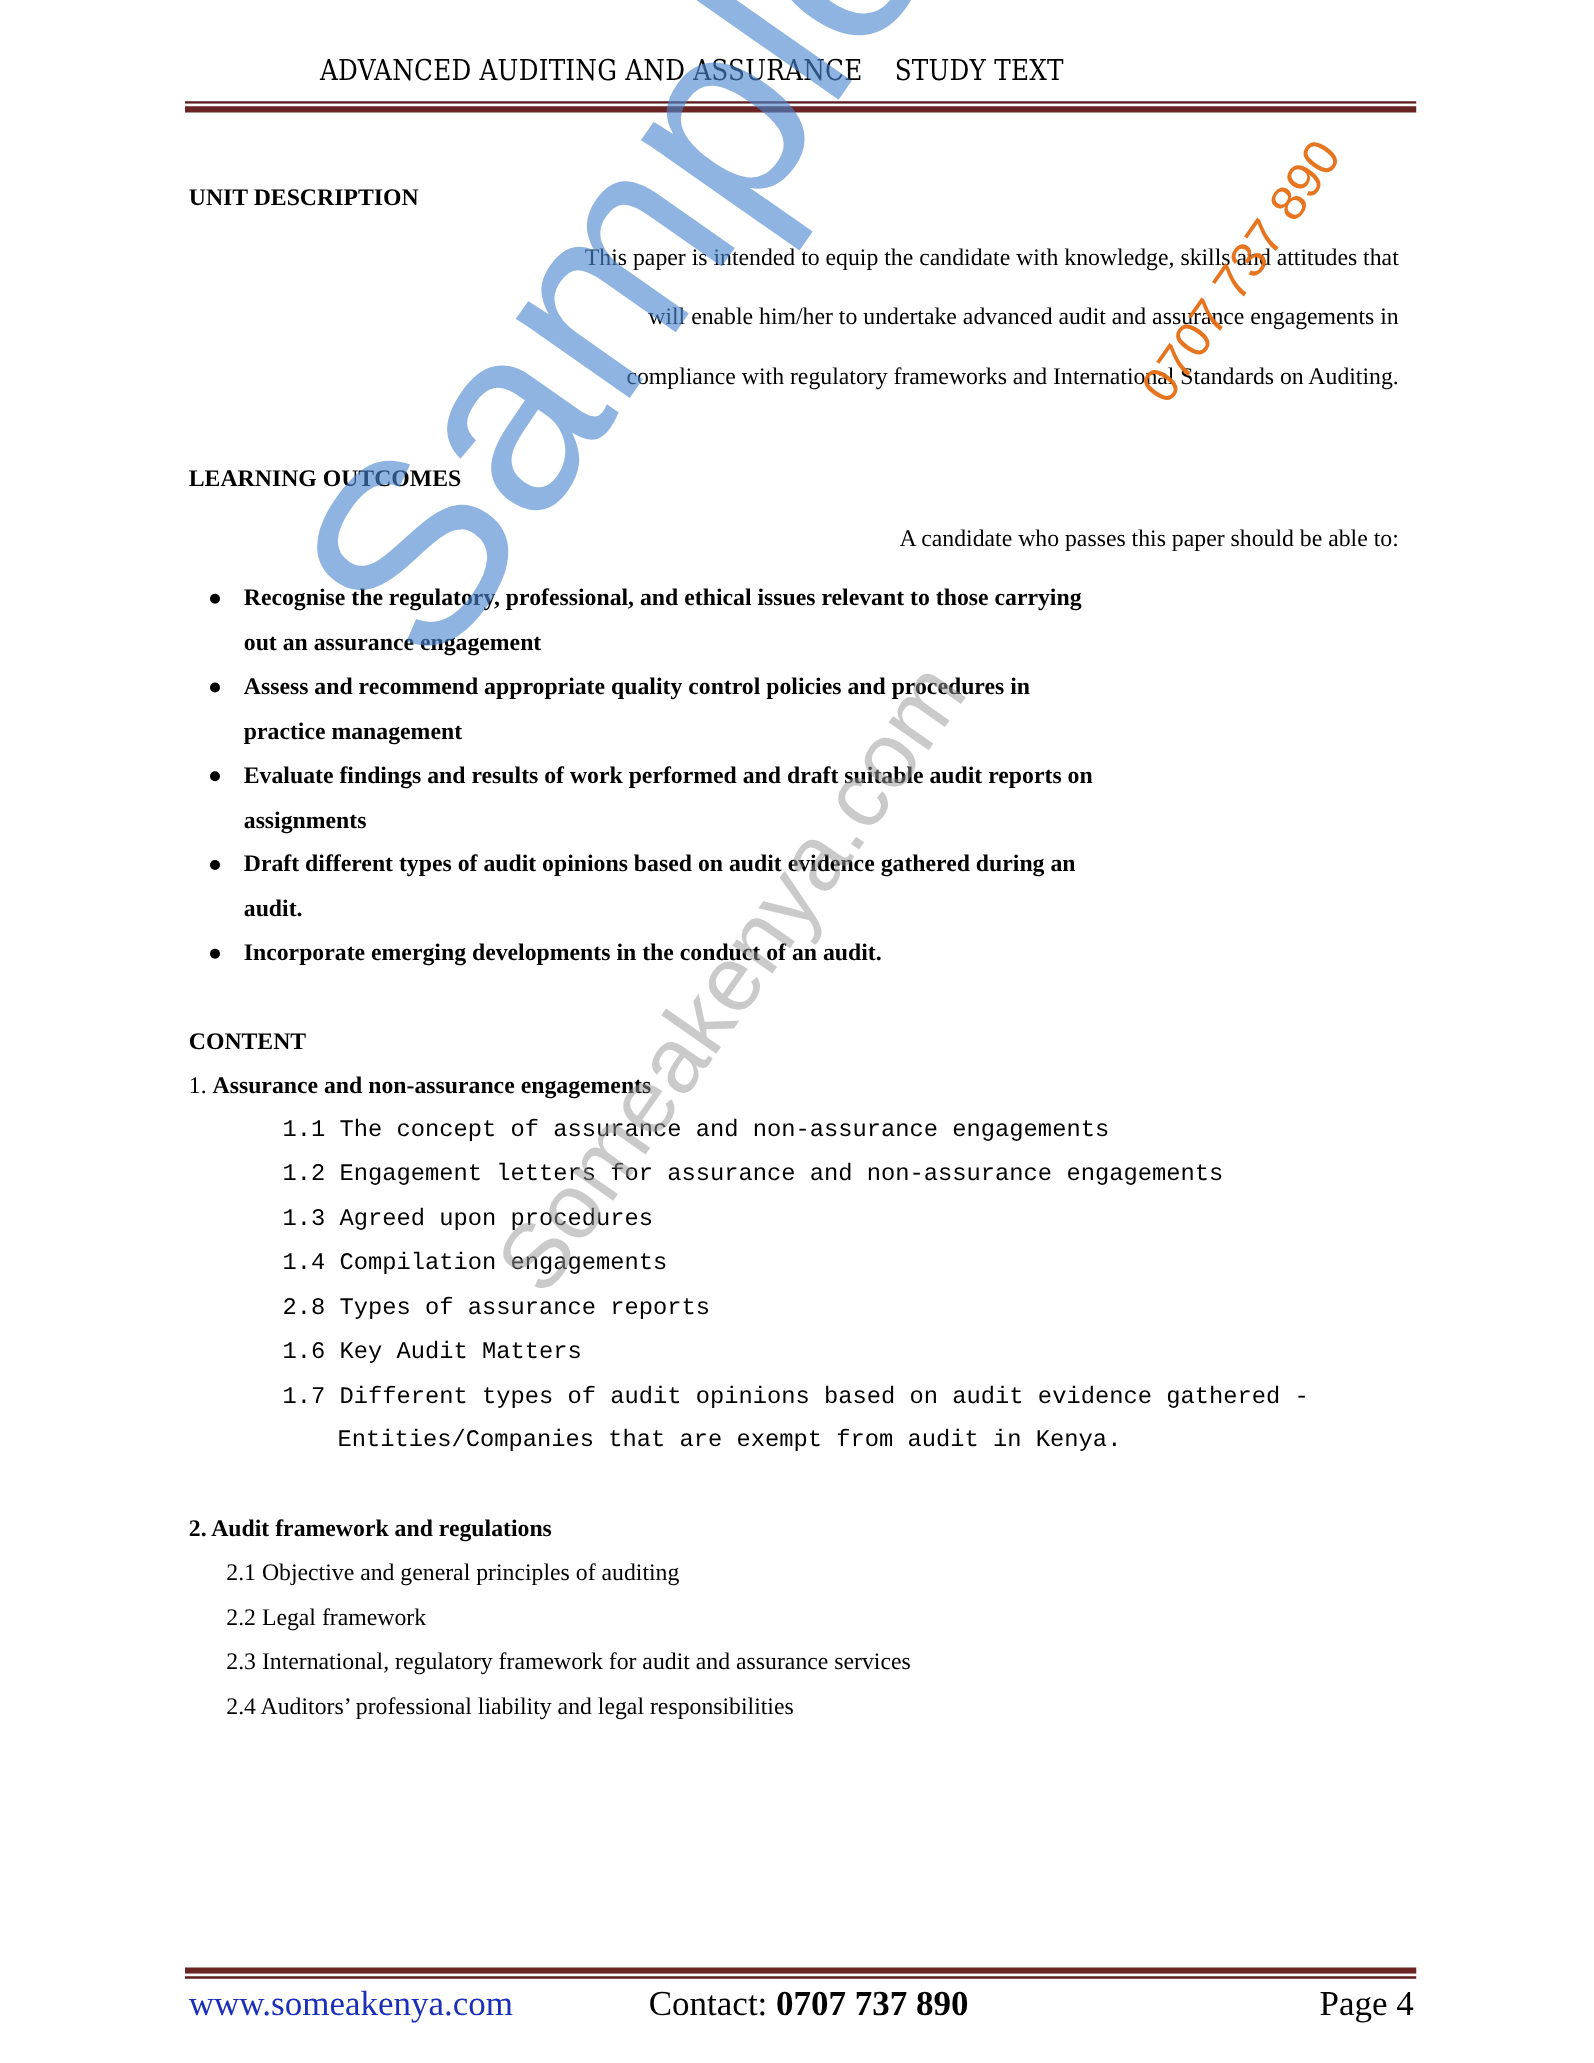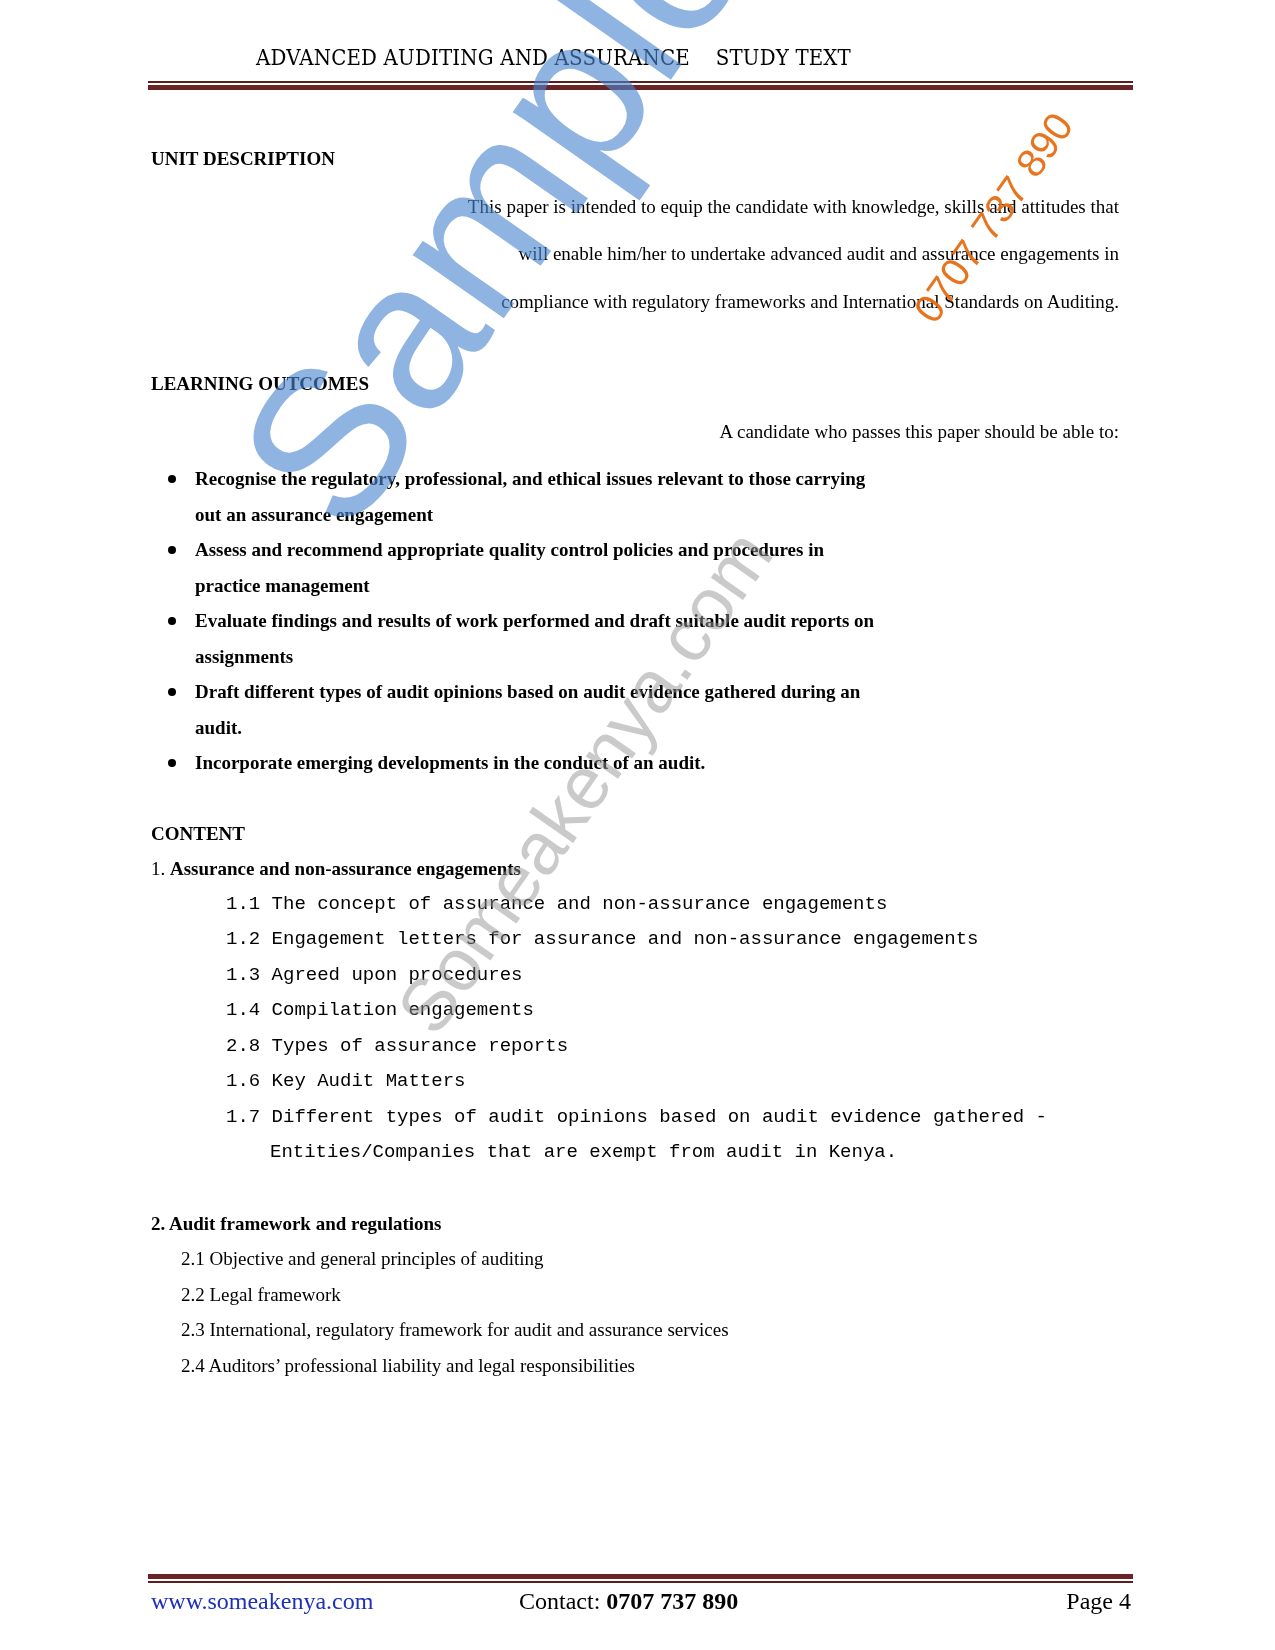--- a/index.html
+++ b/index.html
@@ -24,21 +24,21 @@
   .h { font-weight: bold; }
   .p { margin: 12px; text-align: right; }
   .gapline { height: 35px; }
   ul.bullets { list-style: none; margin: 0; padding: 0; }
   ul.bullets li { position: relative; padding-left: 44px; font-weight: bold; }
   ul.bullets li .dot { position: absolute; left: 17px; top: 14px; width: 8px; height: 8px; border-radius: 50%; background: #000; }
   .sub1 { padding-left: 75px; font-family: Liberation Mono, monospace; }
   .sub1 .cont { padding-left: 44px; display: block; }
   .sub2 { padding-left: 30px; }
 
-  .footer { position: absolute; top: 1588px; left: 151px; width: 980px; height: 36px; font-size: 24px; }
+  .footer { position: absolute; top: 1588px; left: 151px; width: 980px; height: 36px; font-size: 28px; }
   .footer .site { position: absolute; left: 0; top: 0; color: #1c2fb8; }
   .footer .contact { position: absolute; left: 368px; top: 0; }
   .footer .contact b { font-weight: bold; }
   .footer .page-no { position: absolute; right: 0; top: 0; }
 
   .wm { position: absolute; pointer-events: none; white-space: nowrap; font-family: "DejaVu Sans", sans-serif; }
   .wm-sample { left: 190px; top: 430px; font-size: 210px; color: rgba(74,134,207,0.62); transform: rotate(-55deg); transform-origin: left top; font-family: "Liberation Sans", sans-serif; }
   .wm-site { left: 380px; top: 1000px; font-size: 74px; color: rgba(150,150,150,0.5); transform: rotate(-55deg); transform-origin: left top; font-family: "Liberation Sans", sans-serif; }
   .wm-phone { left: 905px; top: 305px; font-size: 40px; color: rgba(230,110,20,0.95); transform: rotate(-55deg); transform-origin: left top; font-family: "Liberation Sans", sans-serif; }
 </style>

